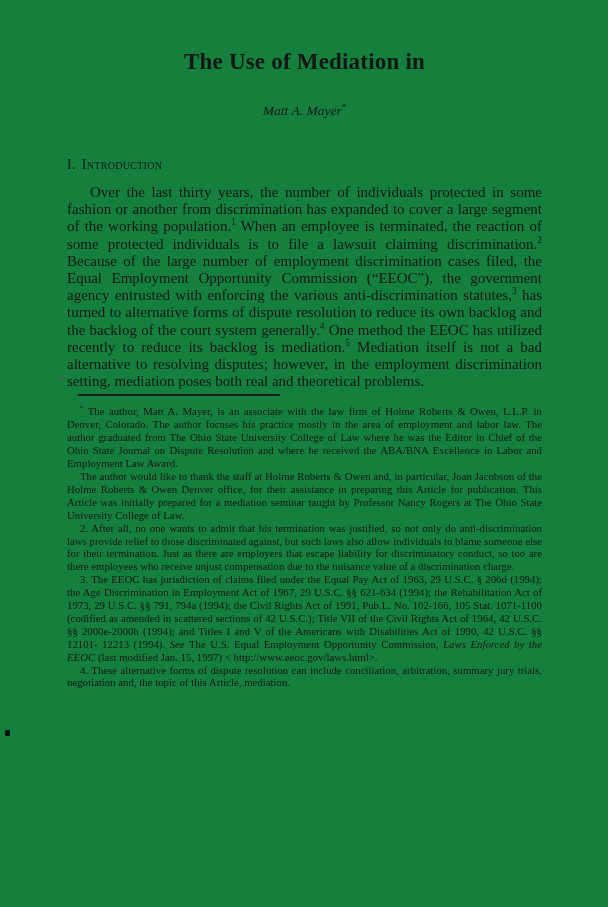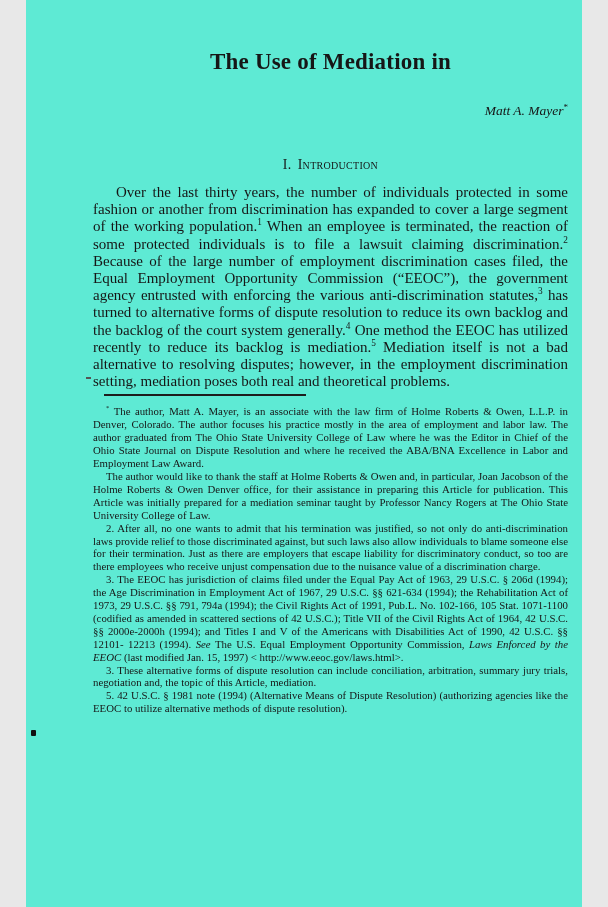--- a/index.html
+++ b/index.html
@@ -1,50 +1,50 @@
 <!DOCTYPE html>
 <html><head>
 <meta charset="utf-8">
 <style>
   html, body { margin: 0; padding: 0; background: #e8e8e8; }
   .page {
     position: relative;
-    width: 556px;
+    width: 608px;
     height: 907px;
     margin: 0 auto;
-    background: #5eead4;
+    background: #15803d;
     color: #161616;
     font-family: "Liberation Serif", "DejaVu Serif", serif;
     overflow: hidden;
   }
   .content {
     position: absolute;
     left: 67px;
     top: 0;
     width: 475px;
   }
   .title {
     margin: 44px 0 0 0;
     font-size: 23px;
     font-weight: bold;
     line-height: 36px;
     text-align: center;
     letter-spacing: 0.2px;
   }
   .author {
     margin-top: 23px;
-    text-align: right;
+    text-align: center;
     font-size: 13.5px;
     line-height: 15px;
   }
   .author .name { font-style: italic; }
   .author sup { font-size: 9px; line-height: 0; vertical-align: super; }
   .heading {
     margin-top: 39px;
-    text-align: center;
+    text-align: left;
     font-size: 13.8px;
     line-height: 16px;
     letter-spacing: 0.3px;
   }
   .heading .numeral { margin-right: 0.45em; }
   .heading .sc { font-variant: small-caps; }
   .bodytext {
     margin-top: 11px;
     font-size: 15px;
     line-height: 17.2px;
@@ -107,21 +107,20 @@
       <p><span>Over the last thirty years, the number of individuals protected in some fashion or another from discrimination has expanded to cover a large segment of the working population.</span><sup>1</sup><span> When an employee is terminated, the reaction of some protected individuals is to file a lawsuit claiming discrimination.</span><sup>2</sup><span> Because of the large number of employment discrimination cases filed, the Equal Employment Opportunity Commission (“EEOC”), the government agency entrusted with enforcing the various anti-discrimination statutes,</span><sup>3</sup><span> has turned to alternative forms of dispute resolution to reduce its own backlog and the backlog of the court system generally.</span><sup>4</sup><span> One method the EEOC has utilized recently to reduce its backlog is mediation.</span><sup>5</sup><span> Mediation itself is not a bad alternative to resolving disputes; however, in the employment discrimination setting, mediation poses both real and theoretical problems.</span></p>
     </div>
 
     <div class="fnrule"></div>
 
     <div class="footnotes">
       <p><sup>*</sup><span> The author, Matt A. Mayer, is an associate with the law firm of Holme Roberts &amp; Owen, L.L.P. in Denver, Colorado. The author focuses his practice mostly in the area of employment and labor law. The author graduated from The Ohio State University College of Law where he was the Editor in Chief of the Ohio State Journal on Dispute Resolution and where he received the ABA/BNA Excellence in Labor and Employment Law Award.</span></p>
       <p>The author would like to thank the staff at Holme Roberts &amp; Owen and, in particular, Joan Jacobson of the Holme Roberts &amp; Owen Denver office, for their assistance in preparing this Article for publication. This Article was initially prepared for a mediation seminar taught by Professor Nancy Rogers at The Ohio State University College of Law.</p>
       <p>2. After all, no one wants to admit that his termination was justified, so not only do anti-discrimination laws provide relief to those discriminated against, but such laws also allow individuals to blame someone else for their termination. Just as there are employers that escape liability for discriminatory conduct, so too are there employees who receive unjust compensation due to the nuisance value of a discrimination charge.</p>
       <p><span>3. The EEOC has jurisdiction of claims filed under the Equal Pay Act of 1963, 29 U.S.C. § 206d (1994); the Age Discrimination in Employment Act of 1967, 29 U.S.C. §§ 621-634 (1994); the Rehabilitation Act of 1973, 29 U.S.C. §§ 791, 794a (1994); the Civil Rights Act of 1991, Pub.L. No. 102-166, 105 Stat. 1071-1100 (codified as amended in scattered sections of 42 U.S.C.); Title VII of the Civil Rights Act of 1964, 42 U.S.C. §§ 2000e-2000h (1994); and Titles I and V of the Americans with Disabilities Act of 1990, 42 U.S.C. §§ 12101- 12213 (1994). </span><span class="i">See</span><span> The U.S. Equal Employment Opportunity Commission, </span><span class="i">Laws Enforced by the EEOC</span><span> (last modified Jan. 15, 1997) &lt; http://www.eeoc.gov/laws.html&gt;.</span></p>
-      <p>3. These alternative forms of dispute resolution can include conciliation, arbitration, summary jury trials, negotiation and, the topic of this Article, mediation.</p>
-      <p>5. 42 U.S.C. § 1981 note (1994) (Alternative Means of Dispute Resolution) (authorizing agencies like the EEOC to utilize alternative methods of dispute resolution).</p>
+      <p>4. These alternative forms of dispute resolution can include conciliation, arbitration, summary jury trials, negotiation and, the topic of this Article, mediation.</p>
     </div>
 
   </div>
 
   <div class="artifact-dash"></div>
   <div class="artifact-dot"></div>
 </div>
 
 </body></html>

